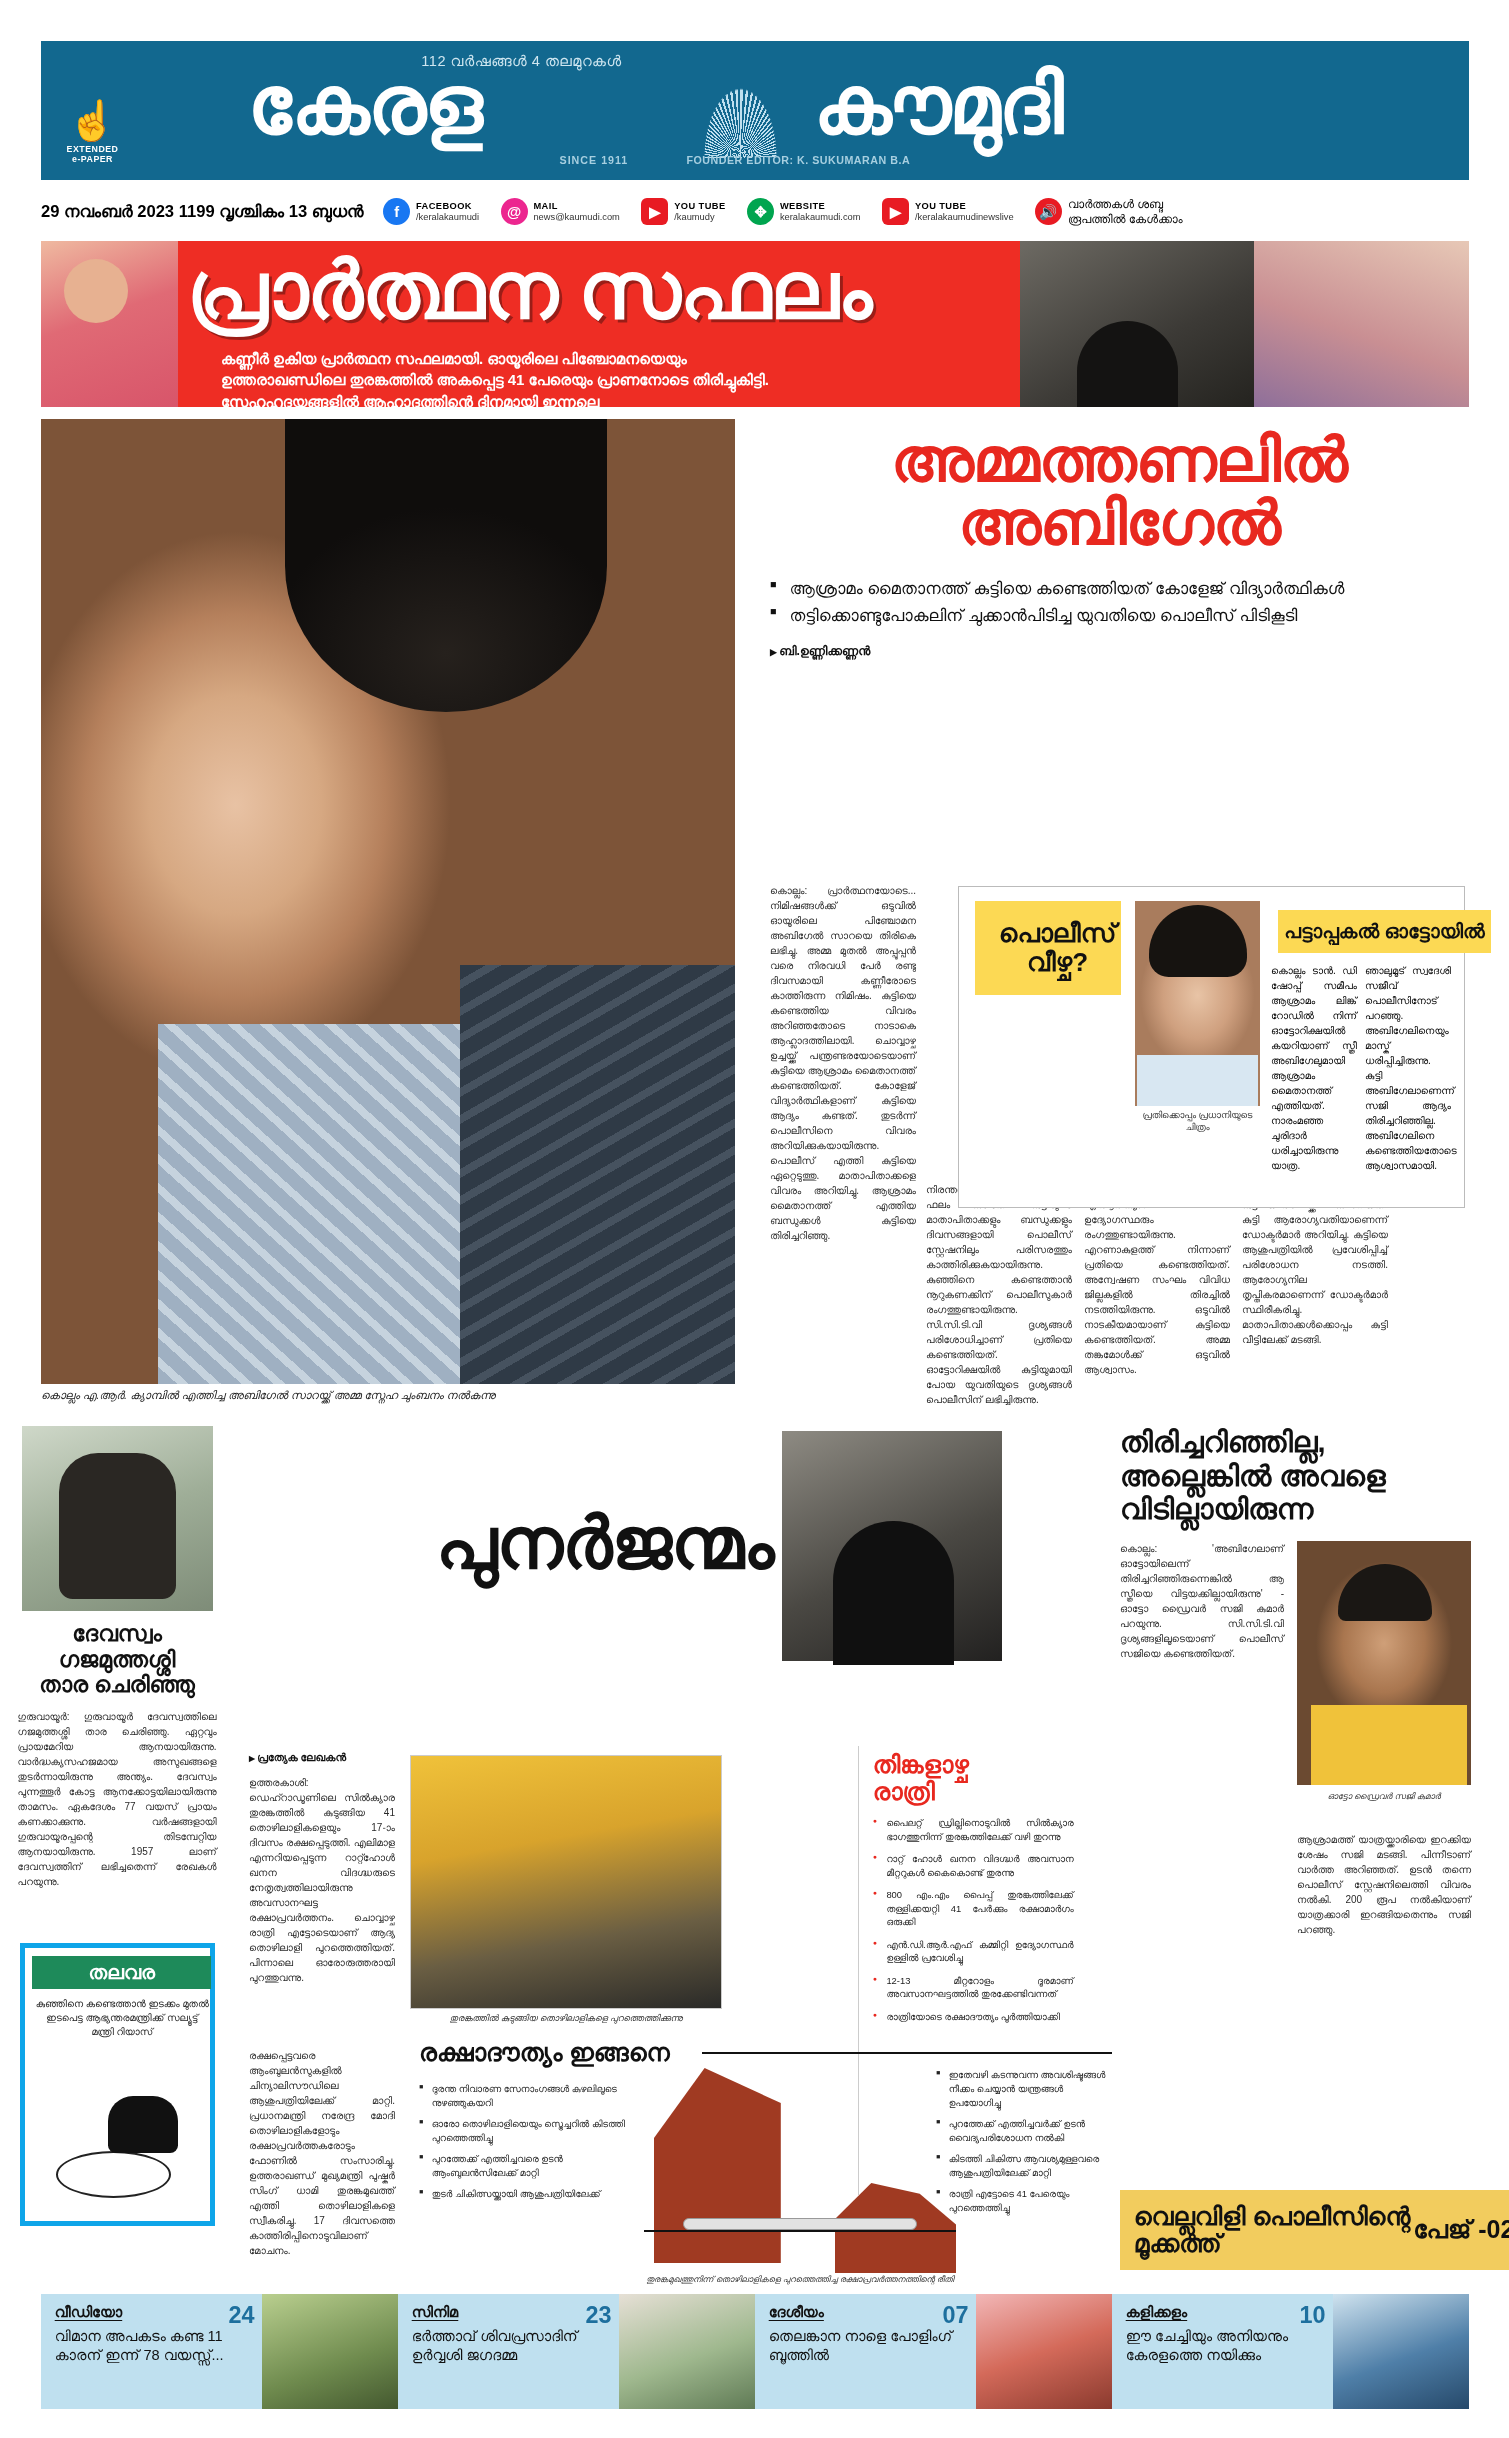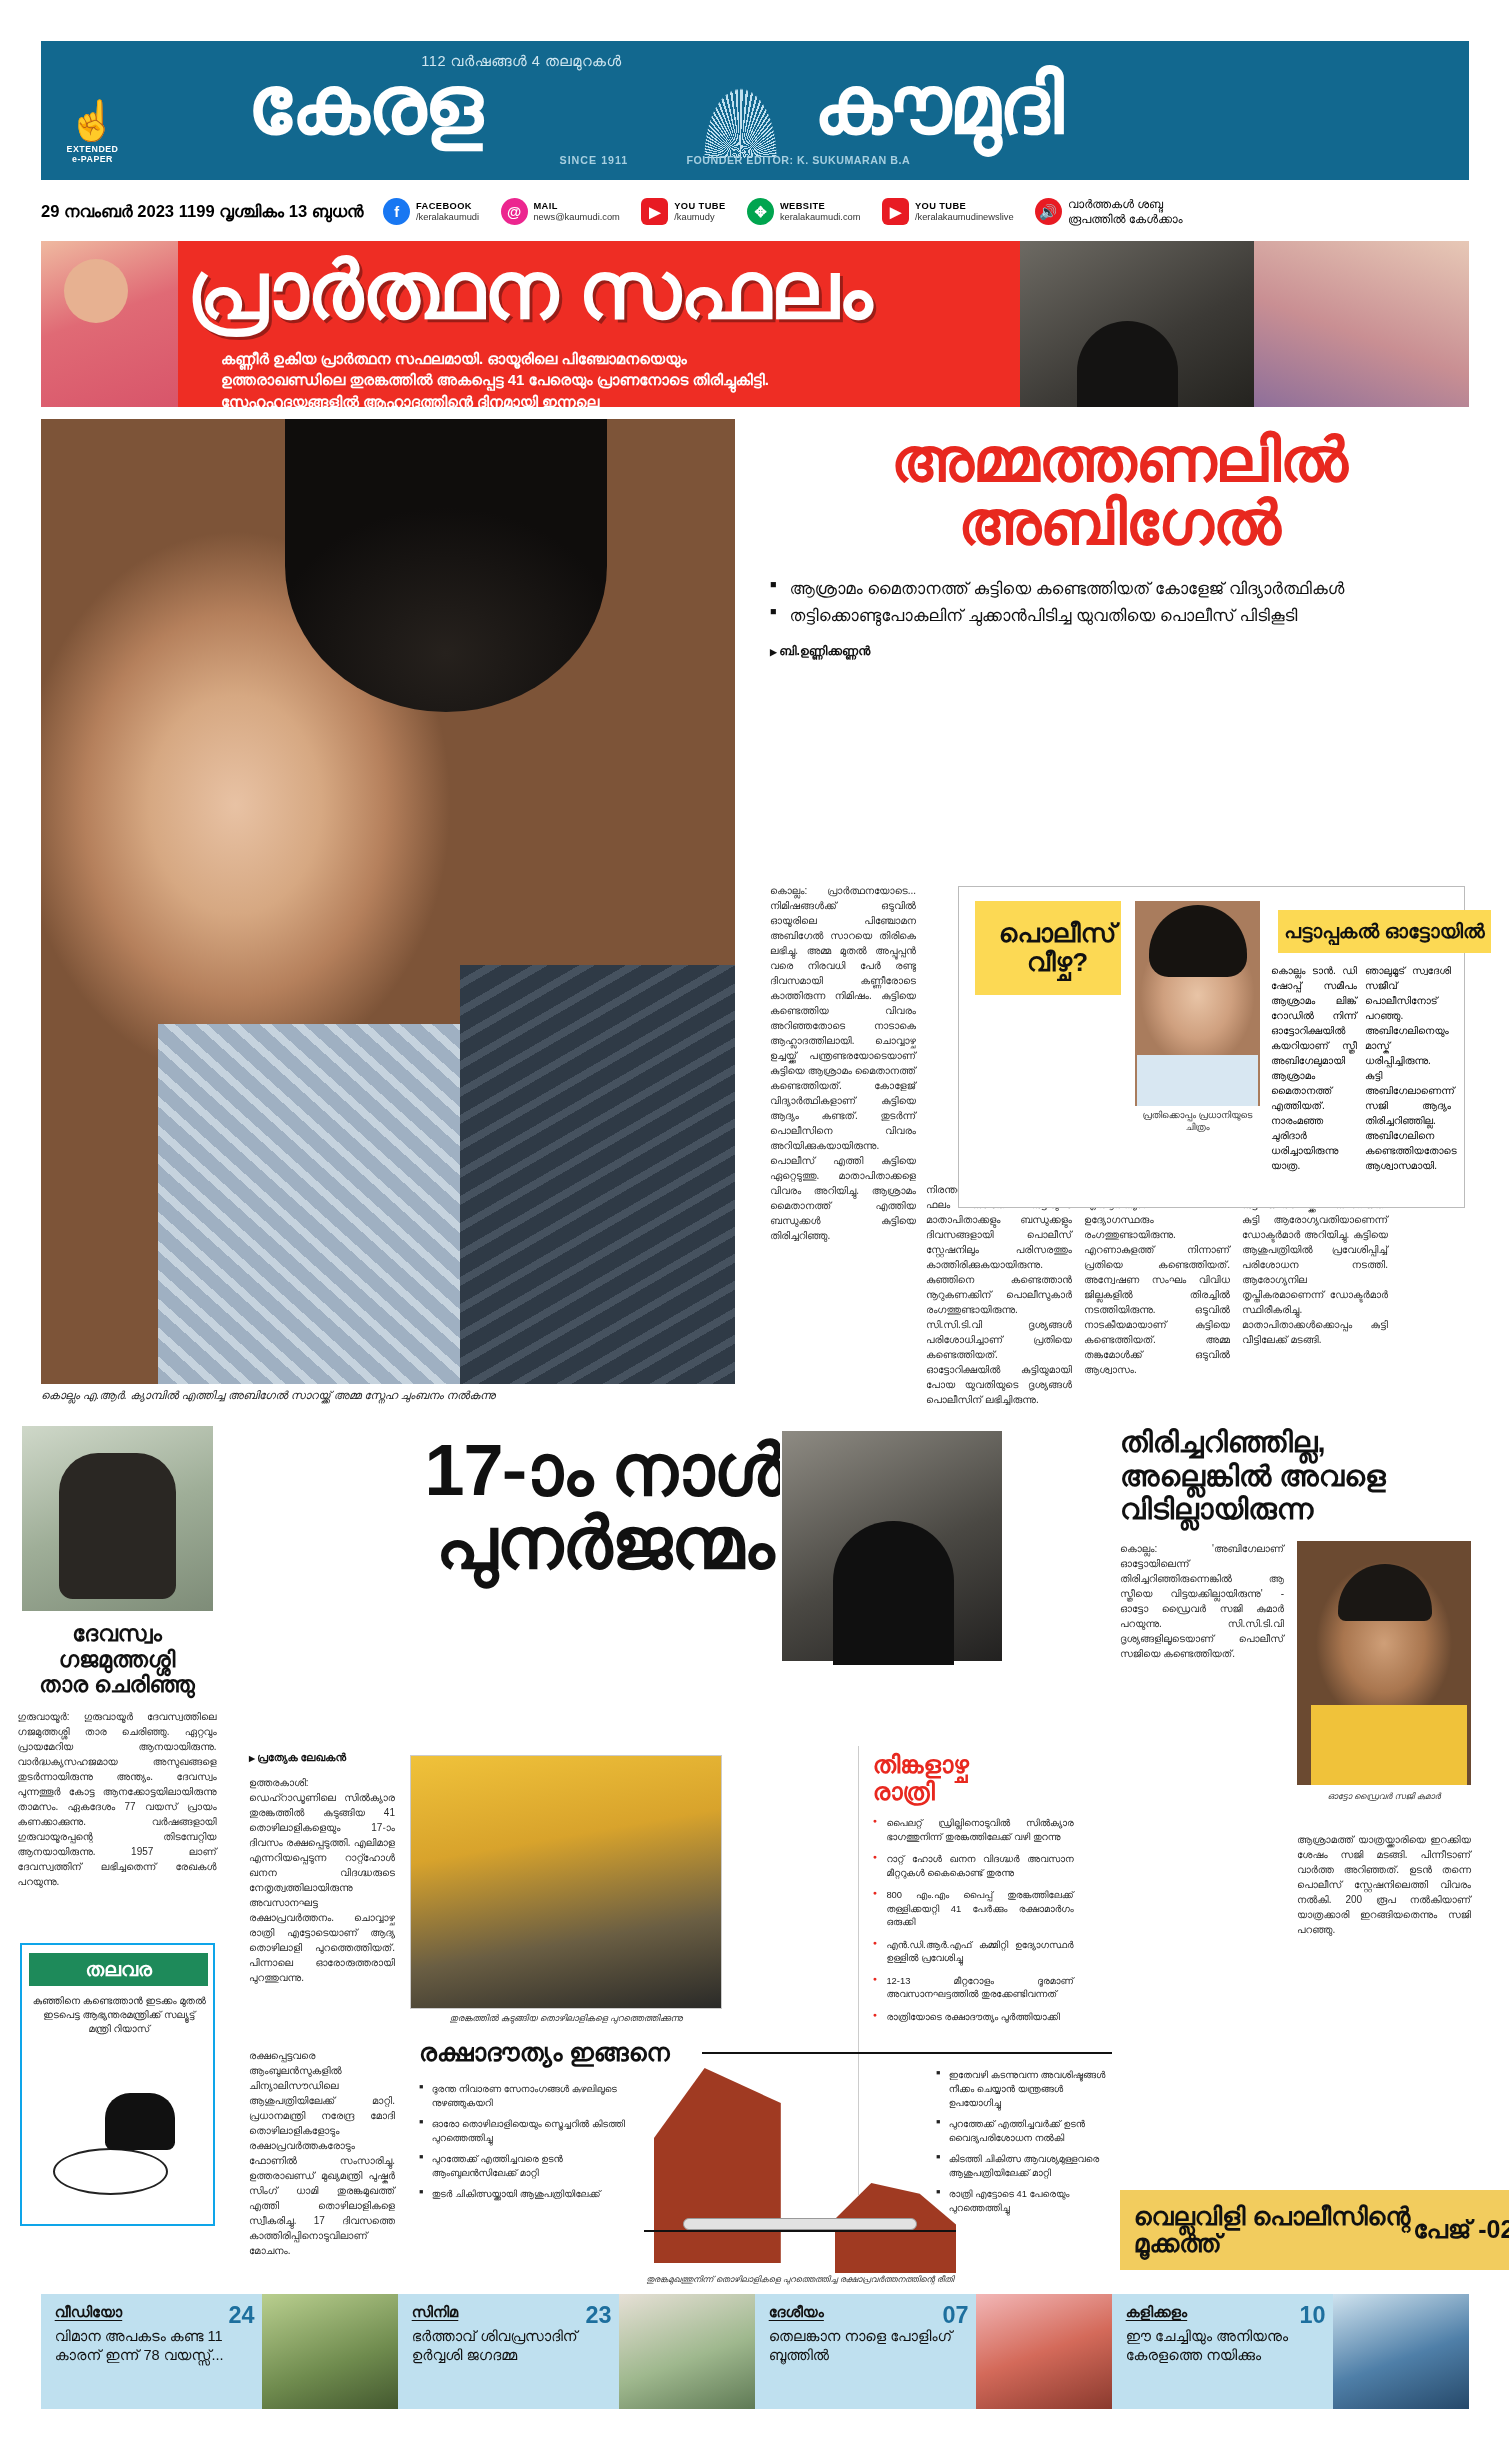--- a/index.html
+++ b/index.html
@@ -161,21 +161,21 @@
   .elephant { position:absolute; left:21.5px; top:1426px; width:191px; height:185px;
               background:linear-gradient(160deg,#cfd8c9,#9fae98 50%, #7e8c78);
               overflow:hidden;}
   .elephant:after{ content:""; position:absolute; left:37px; top:27px; width:117px; height:146px;
                    border-radius:39px 39px 13.7px 13.7px; background:#2a2723; }
   .el-head { position:absolute; left:17.6px; top:1621px; width:199px; text-align:center;
              font-size:22.4px; line-height:1.14; font-weight:bold; color:#111; }
   .el-text { position:absolute; left:17.6px; top:1709px; width:199px; font-size:10px;
              line-height:1.5; text-align:justify; color:#2a2a2a; }
   .thalavara { position:absolute; left:19.5px; top:1943px; width:195px; height:283px;
-               border:2px solid #0ea5e9; background:#fff; }
+               border:5px solid #0ea5e9; background:#fff; }
   .tv-title { position:absolute; left:7.8px; top:7.8px; width:179px; height:33px;
               background:#1e8a5a; color:#fff; display:flex; align-items:center;
               justify-content:center; font-size:19.5px; font-weight:bold; }
   .tv-text { position:absolute; left:9.8px; top:49px; width:176px; font-size:9.8px;
              line-height:1.45; text-align:center; color:#222; }
   .tv-art { position:absolute; left:23.4px; top:146px; width:148px; height:125px; }
   .tv-art .plate { position:absolute; left:7.8px; top:57px; width:115px; height:47px;
                    border:2px solid #222; border-radius:50%; }
   .tv-art .head { position:absolute; left:60px; top:2px; width:70px; height:57px;
                   background:#111; border-radius:25px 25px 7.8px 7.8px;}
@@ -384,21 +384,21 @@
       <div class="shirt"></div>
     </div>
     <div class="pp-cap">പ്രതിക്കൊപ്പം പ്രധാനിയുടെ ചിത്രം</div>
     <div class="pp-auto-title">പട്ടാപ്പകൽ ഓട്ടോയിൽ</div>
     <div class="pp-c1">കൊല്ലം ടാൻ. ഡി ഷോപ്പ് സമീപം ആശ്രാമം ലിങ്ക് റോഡിൽ നിന്ന് ഓട്ടോറിക്ഷയിൽ കയറിയാണ് സ്ത്രീ അബിഗേലുമായി ആശ്രാമം മൈതാനത്ത് എത്തിയത്. നാരംമഞ്ഞ ചുരിദാർ ധരിച്ചായിരുന്നു യാത്ര.</div>
     <div class="pp-c2">ഞാലുമൂട് സ്വദേശി സജീവ് പൊലീസിനോട് പറഞ്ഞു. അബിഗേലിനെയും മാസ്ക് ധരിപ്പിച്ചിരുന്നു. കുട്ടി അബിഗേലാണെന്ന് സജി ആദ്യം തിരിച്ചറിഞ്ഞില്ല. അബിഗേലിനെ കണ്ടെത്തിയതോടെ ആശ്വാസമായി.</div>
   </div>
 
   <div class="second-lead">
     <h1>
-      <span>17-ാം നാൾ</span><br>
+      <br>
       <span>പുനർജന്മം</span>
     </h1>
   </div>
   <div class="sl-photo"></div>
 
   <div class="rep-byline">പ്രത്യേക ലേഖകൻ</div>
   <div class="col sl-body1">ഉത്തരകാശി: ഡെഹ്റാഡൂണിലെ സിൽക്യാര തുരങ്കത്തിൽ കുടുങ്ങിയ 41 തൊഴിലാളികളെയും 17-ാം ദിവസം രക്ഷപ്പെടുത്തി. എലിമാള എന്നറിയപ്പെടുന്ന റാറ്റ്ഹോൾ ഖനന വിദഗ്ദ്ധരുടെ നേതൃത്വത്തിലായിരുന്നു അവസാനഘട്ട രക്ഷാപ്രവർത്തനം. ചൊവ്വാഴ്ച രാത്രി എട്ടോടെയാണ് ആദ്യ തൊഴിലാളി പുറത്തെത്തിയത്. പിന്നാലെ ഓരോരുത്തരായി പുറത്തുവന്നു.</div>
   <div class="col sl-body2">രക്ഷപ്പെട്ടവരെ ആംബുലൻസുകളിൽ ചിന്യാലിസൗഡിലെ ആശുപത്രിയിലേക്ക് മാറ്റി. പ്രധാനമന്ത്രി നരേന്ദ്ര മോദി തൊഴിലാളികളോടും രക്ഷാപ്രവർത്തകരോടും ഫോണിൽ സംസാരിച്ചു. ഉത്തരാഖണ്ഡ് മുഖ്യമന്ത്രി പുഷ്കർ സിംഗ് ധാമി തുരങ്കമുഖത്ത് എത്തി തൊഴിലാളികളെ സ്വീകരിച്ചു. 17 ദിവസത്തെ കാത്തിരിപ്പിനൊടുവിലാണ് മോചനം.</div>
 
   <div class="rescue-photo"></div>

